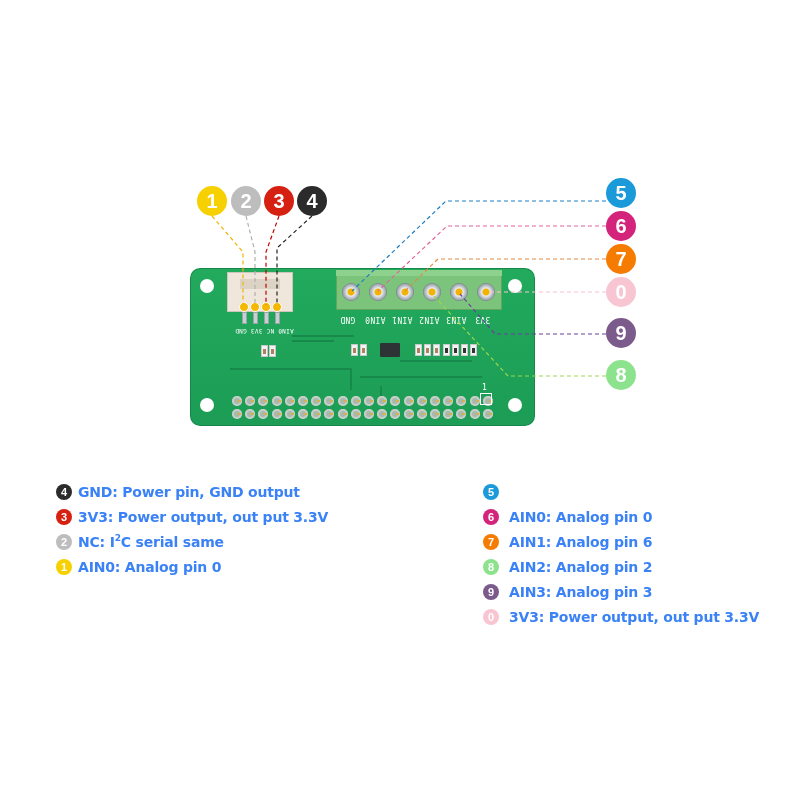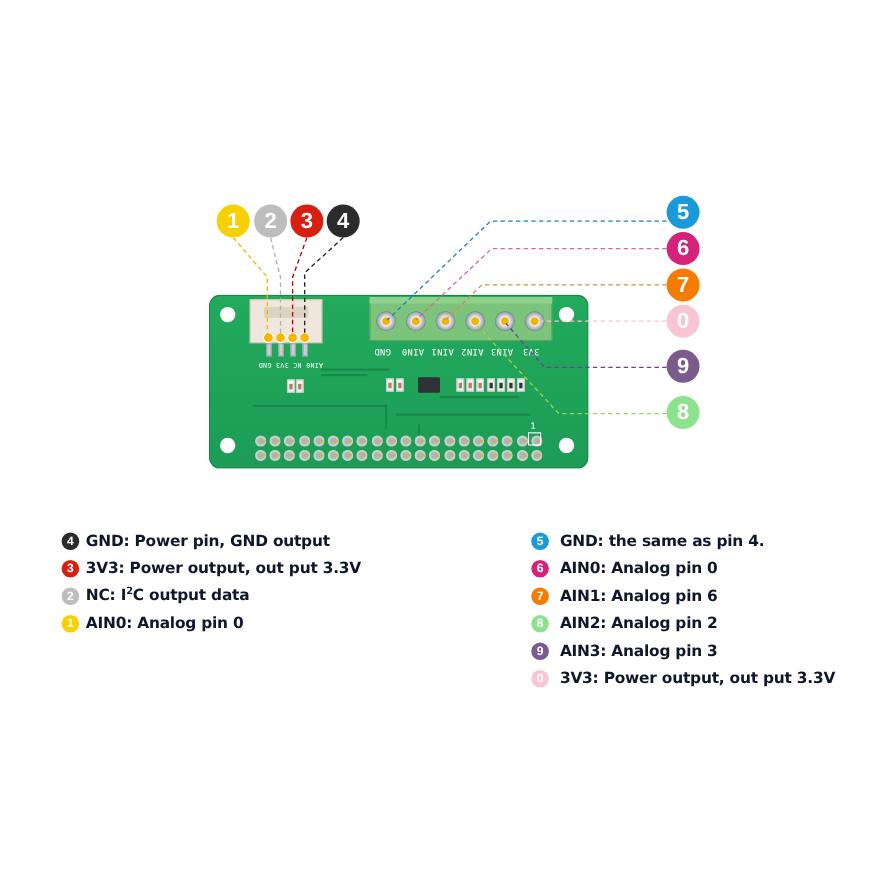--- a/index.html
+++ b/index.html
@@ -54,21 +54,21 @@
     .smd { position: absolute; width: 7px; height: 12px; background: #f2f2f2; border: 1px solid #c9c9c9; box-sizing: border-box; }
     .smd::after { content: ""; position: absolute; left: 1px; top: 3px; width: 3px; height: 5px; background: #b08060; }
     .smd.dark::after { background: #333; }
 
     .hdr-pin { position: absolute; width: 10px; height: 10px; border-radius: 50%; background: #a9b7ad; box-shadow: inset 0 0 0 2px #c4d0c7; }
     .hdr-pin::after { content: ""; position: absolute; left: 6px; top: 4px; width: 3px; height: 2px; background: #d8b04a; }
 
     
     .legend { position: absolute; }
     .legend-item { display: flex; align-items: center; height: 25px; gap: 6px; }
-    .legend-text { font-size: 14px; font-weight: bold; color: #0f172a; white-space: nowrap;
+    .legend-text { font-size: 14px; font-weight: bold; color: #3b82f6; white-space: nowrap;
       font-family: "DejaVu Sans", sans-serif; letter-spacing: -0.2px; }
     .legend-text sup { font-size: 9px; }
     svg.lines { position: absolute; left: 0; top: 0; }
   </style>
 </head>
 <body>
 
 <div class="board"></div>
 <div class="hole" style="left:200px;top:279px"></div>
 <div class="hole" style="left:508px;top:279px"></div>
@@ -203,32 +203,31 @@
   <div class="legend-item">
     <span class="badge small" style="background:#2b2b2b">4</span>
     <span class="legend-text">GND: Power pin, GND output</span>
   </div>
   <div class="legend-item">
     <span class="badge small" style="background:#d62012">3</span>
     <span class="legend-text">3V3: Power output, out put 3.3V</span>
   </div>
   <div class="legend-item">
     <span class="badge small" style="background:#bdbdbd">2</span>
-    <span class="legend-text"><span>NC: I</span><sup>2</sup><span>C output data</span></span>
+    <span class="legend-text"><span>NC: I</span><sup>2</sup><span>C serial same</span></span>
   </div>
   <div class="legend-item">
     <span class="badge small" style="background:#f7d000">1</span>
     <span class="legend-text">AIN0: Analog pin 0</span>
   </div>
 </div>
 
 <div class="legend" style="left:483px;top:479px">
   <div class="legend-item">
     <span class="badge small" style="background:#1a9ad9">5</span>
-    <span class="legend-text" style="margin-left:4px">GND: the same as pin 4.</span>
   </div>
   <div class="legend-item">
     <span class="badge small" style="background:#d4237a">6</span>
     <span class="legend-text" style="margin-left:4px">AIN0: Analog pin 0</span>
   </div>
   <div class="legend-item">
     <span class="badge small" style="background:#f57c00">7</span>
     <span class="legend-text" style="margin-left:4px">AIN1: Analog pin 6</span>
   </div>
   <div class="legend-item">

